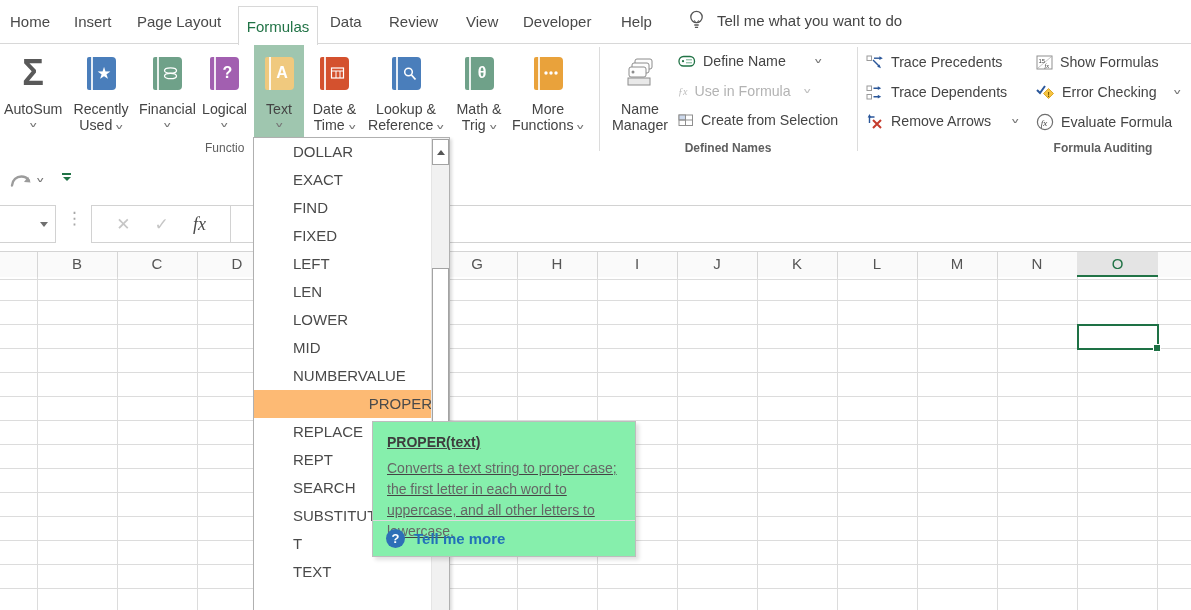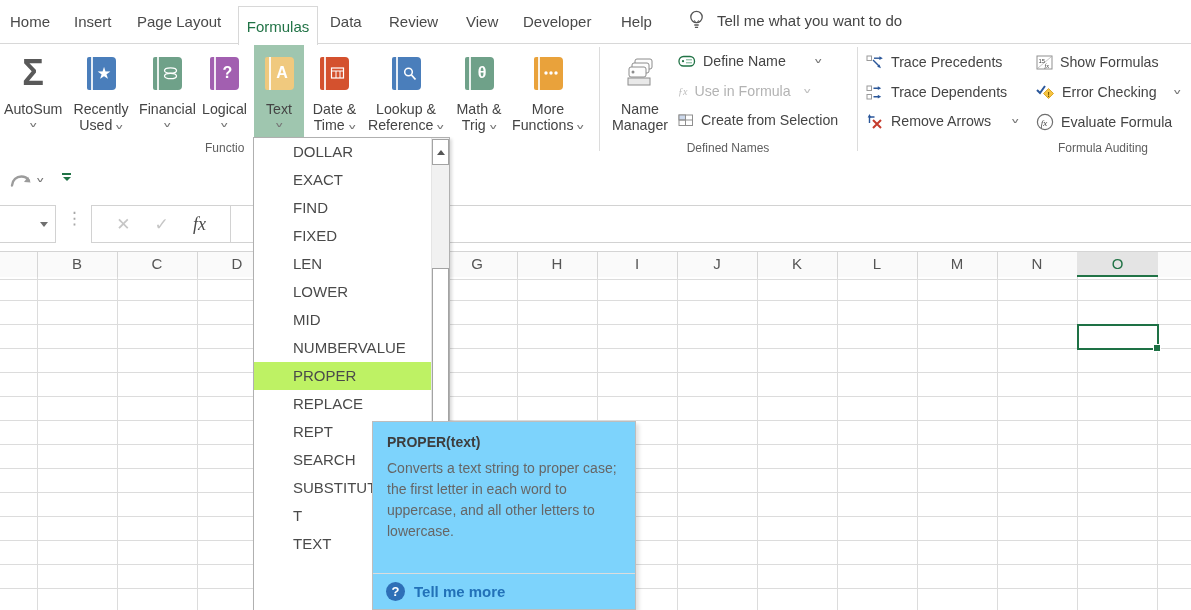--- a/index.html
+++ b/index.html
@@ -26,21 +26,21 @@
   .cv.dis{color:#c0c0c0;}
   .book{width:29px;height:33px;border-radius:2px 4px 4px 2px;position:relative;}
   .book::before{content:"";position:absolute;left:4px;top:0;bottom:0;width:2px;background:rgba(255,255,255,.85);}
   .bglyph{position:absolute;left:6px;right:0;top:0;bottom:0;display:flex;align-items:center;justify-content:center;
           color:#fff;font-weight:bold;font-size:16px;}
   .bb-blue{background:#4a7ebb;} .bb-teal{background:#6fa189;} .bb-purple{background:#a25fb0;}
   .bb-tan{background:#f0c97e;} .bb-red{background:#d4512e;} .bb-orange{background:#e9a23b;}
   .sigma{font-size:36px;color:#595959;font-weight:600;line-height:1;}
   .divider{position:absolute;top:3px;height:104px;width:1px;background:#dcdcdc;}
   .grouplabel{position:absolute;top:97px;font-size:12px;color:#5f5f5f;white-space:nowrap;}
-  .center{transform:translateX(-50%);}
+  .center{transform:translateX(-50%);font-weight:bold;}
   .smallbtn{position:absolute;display:flex;align-items:center;gap:7px;font-size:14.2px;color:#444;white-space:nowrap;text-align:right;}
   .smallbtn.disabled{color:#b3b3b3;}
   .fxsmall{font-family:"Liberation Serif",serif;font-style:italic;font-size:10px;color:#a9a9a9;}
 
   
   .fzone{position:absolute;left:0;top:158px;width:1191px;height:93px;background:#fff;}
   .namebox{position:absolute;left:0;top:47px;width:56px;height:38px;border:1px solid #d2d2d2;border-left:none;background:#fff;box-sizing:border-box;}
   .tri-dn{width:0;height:0;border-left:4px solid transparent;border-right:4px solid transparent;border-top:5px solid #6f6f6f;}
   .dots{position:absolute;left:66px;top:52px;font-size:17px;color:#a8a8a8;line-height:1;}
   .fxgroup{position:absolute;left:91px;top:47px;width:140px;height:38px;border:1px solid #d2d2d2;background:#fff;
@@ -65,30 +65,30 @@
                          repeating-linear-gradient(90deg,#dcdcdc 0 1px,transparent 1px 80px);
         background-position:0 23px,37px 0;}
   .selcell{position:absolute;left:1077px;top:324px;width:82px;height:26px;border:2px solid #1e7145;box-sizing:border-box;}
   .selcell::after{content:"";position:absolute;right:-4px;bottom:-4px;width:6px;height:6px;background:#1e7145;border:1px solid #fff;}
 
   
   .dropdown{position:absolute;left:253px;top:137px;width:197px;height:473px;background:#fff;
             border:1px solid #b0b0b0;border-bottom:none;box-sizing:border-box;z-index:10;
             box-shadow:2px 2px 3px rgba(0,0,0,.14);}
   .ddi{height:28px;line-height:28px;padding-left:39px;margin-right:17px;font-size:15px;color:#4a4a4a;white-space:nowrap;overflow:hidden;}
-  .ddi.hl{background:#bef264;}
+  .ddi.hl{background:#fdba74;text-align:right;}
   .sb{position:absolute;top:0;right:0;width:17px;height:100%;background:#f1f1f1;border-left:1px solid #e5e5e5;}
   .sbbtn{position:absolute;top:1px;left:0;width:15px;height:24px;background:#fff;border:1px solid #a3a3a3;
          display:flex;align-items:center;justify-content:center;}
   .tri-up{width:0;height:0;border-left:4px solid transparent;border-right:4px solid transparent;border-bottom:5px solid #555;}
   .sbthumb{position:absolute;left:0;top:130px;width:15px;height:152px;background:#fff;border:1px solid #a3a3a3;}
 
   
-  .tooltip{position:absolute;left:372px;top:421px;width:264px;height:189px;background:#7dd3fc;border:1px solid #bdbdbd;
-           box-sizing:border-box;z-index:20;box-shadow:3px 3px 4px rgba(0,0,0,.12);}
+  .tooltip{position:absolute;left:372px;top:421px;width:264px;height:136px;background:#86efac;border:1px solid #bdbdbd;
+           box-sizing:border-box;z-index:20;box-shadow:3px 3px 4px rgba(0,0,0,.12);text-decoration:underline;}
   .tt-title{padding:12px 14px 0;font-weight:bold;font-size:14px;color:#3d3d3d;}
   .tt-body{padding:8px 12px 0 14px;font-size:14px;color:#666;line-height:21px;}
   .tt-foot{position:absolute;left:0;right:0;bottom:0;height:35px;border-top:1px solid #dcdcdc;
            display:flex;align-items:center;gap:9px;padding-left:13px;}
   .qicon{width:19px;height:19px;border-radius:50%;background:#2e6fb7;color:#fff;font-weight:bold;font-size:13px;
          display:flex;align-items:center;justify-content:center;}
   .tt-link{color:#2271b8;font-weight:bold;font-size:15px;}
 </style>
 </head>
 <body>
@@ -379,20 +379,21 @@
 
   <div class="grid">
     <div class="selcell" style="top:47px"></div>
   </div>
 
   <div class="dropdown">
     <div class="ddi">DOLLAR</div>
     <div class="ddi">EXACT</div>
     <div class="ddi">FIND</div>
     <div class="ddi">FIXED</div>
+    <div class="ddi">LEFT</div>
     <div class="ddi">LEN</div>
     <div class="ddi">LOWER</div>
     <div class="ddi">MID</div>
     <div class="ddi">NUMBERVALUE</div>
     <div class="ddi hl">PROPER</div>
     <div class="ddi">REPLACE</div>
     <div class="ddi">REPT</div>
     <div class="ddi">SEARCH</div>
     <div class="ddi">SUBSTITUTE</div>
     <div class="ddi">T</div>

